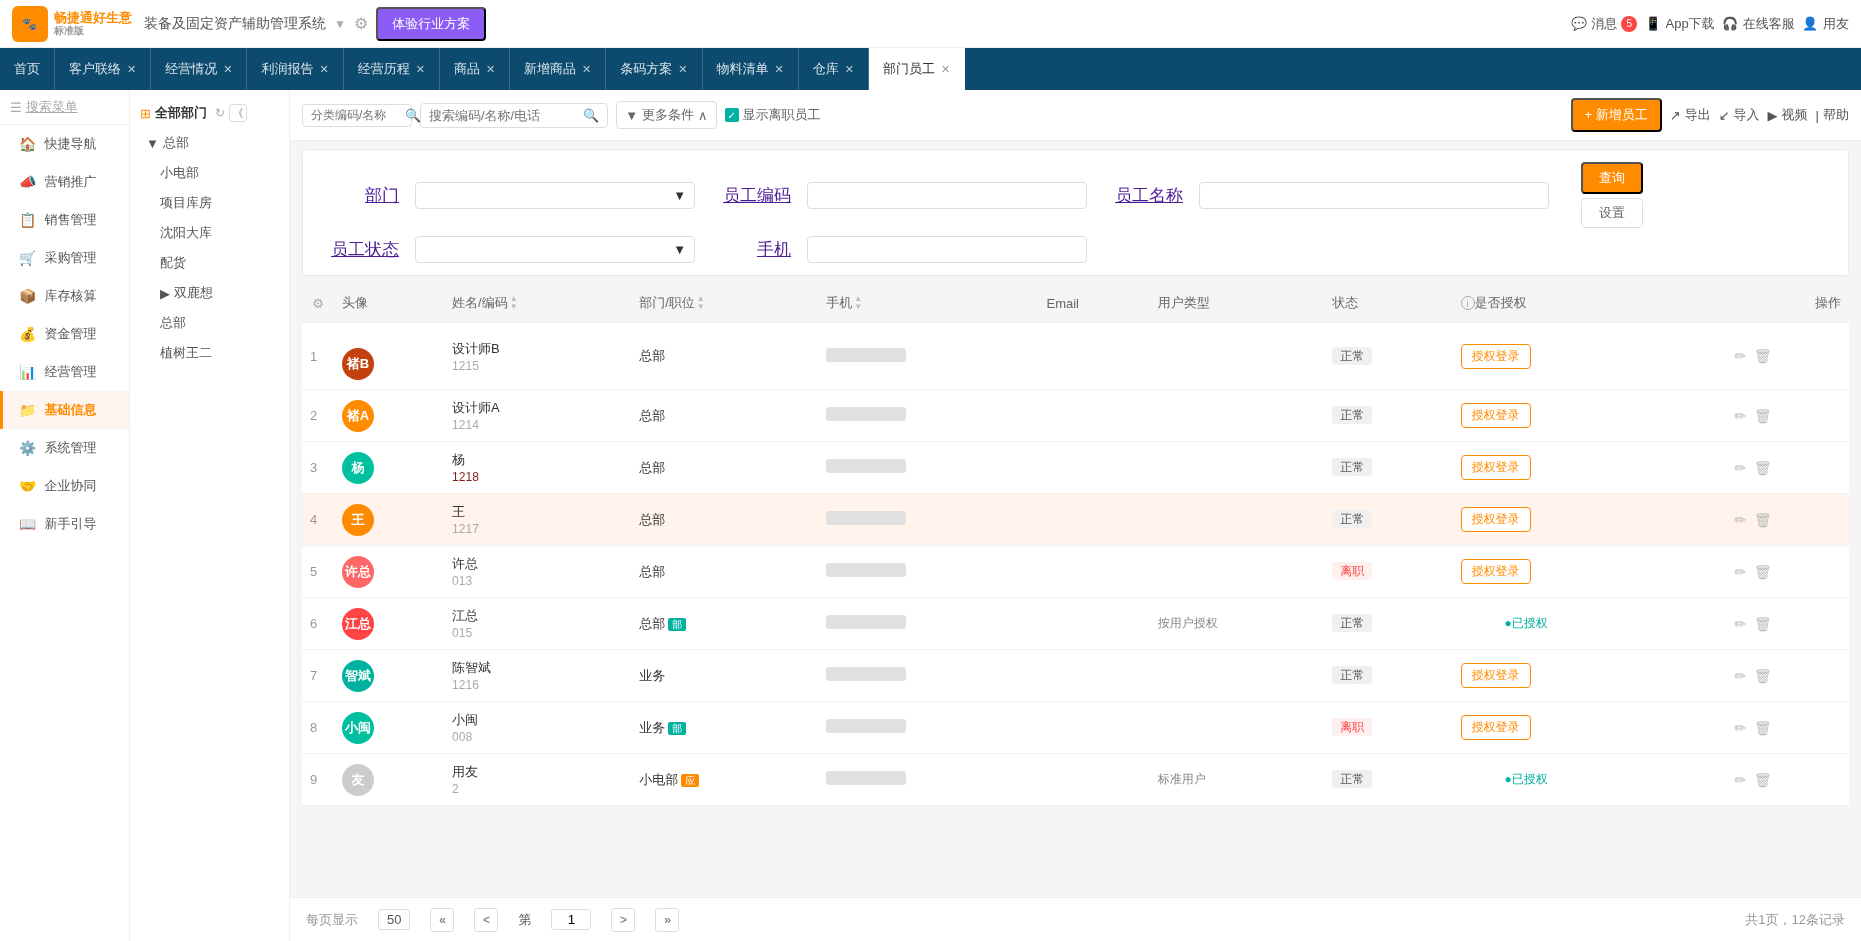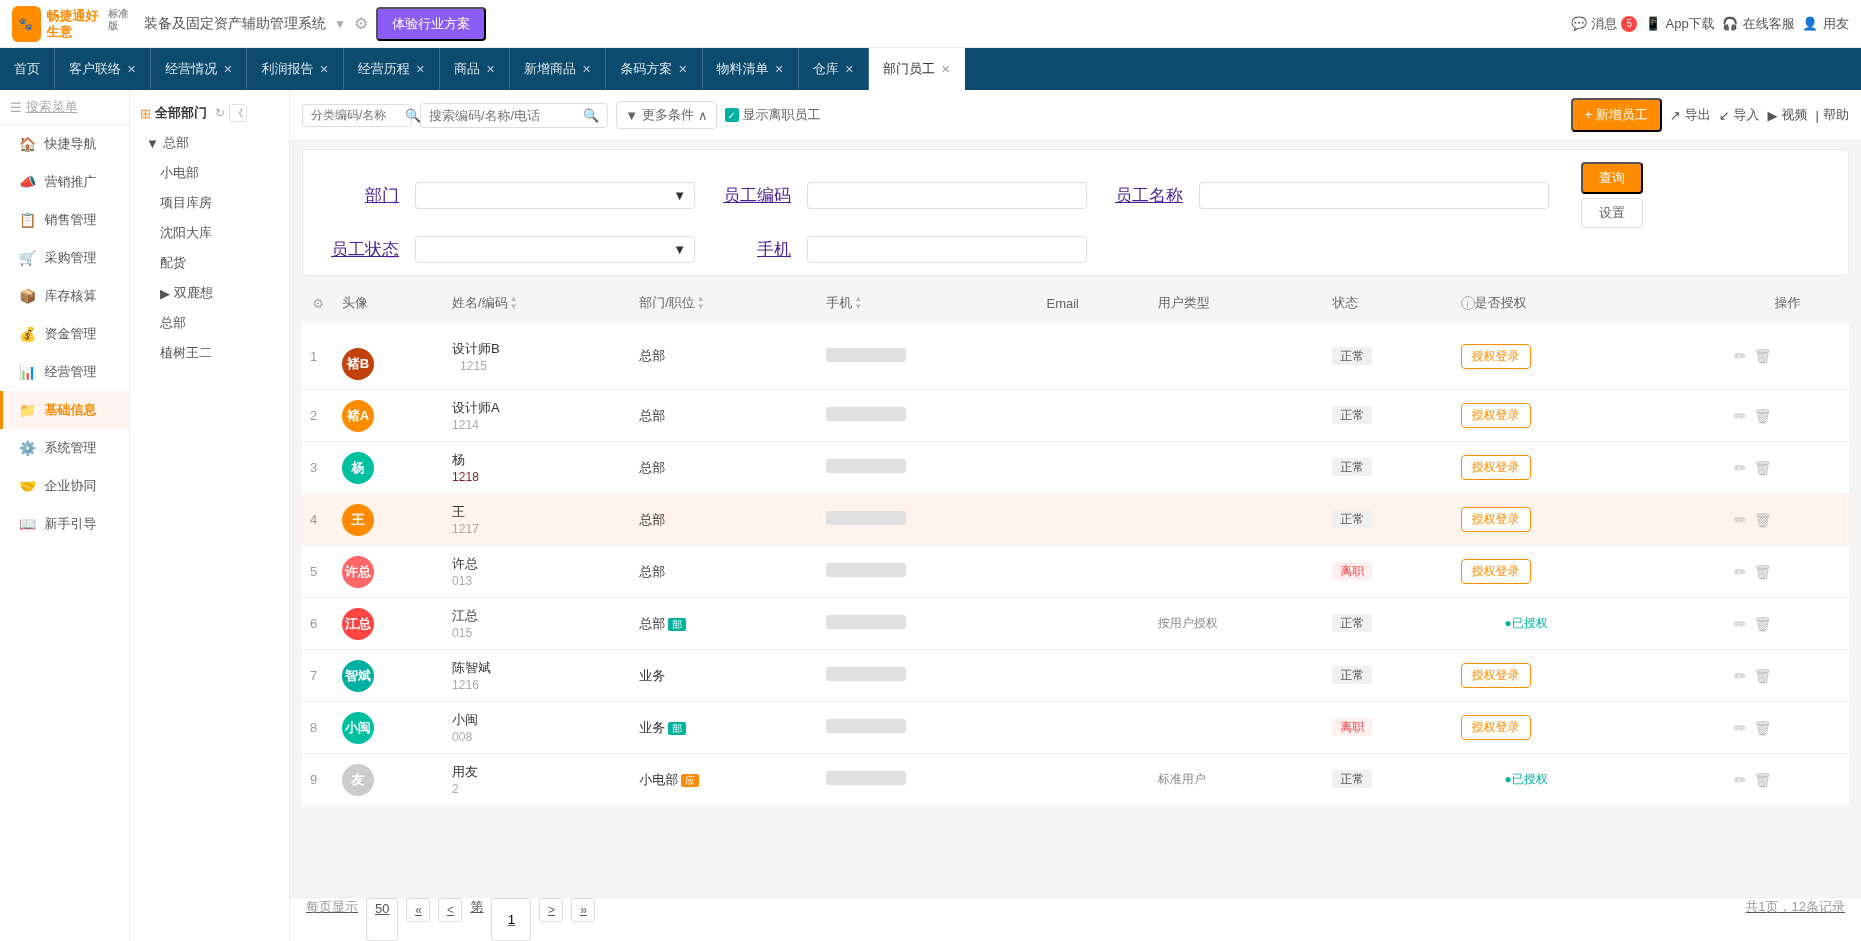--- a/index.html
+++ b/index.html
@@ -2,21 +2,21 @@
 <html><head>
   <meta charset="utf-8">
   <style>
     * { box-sizing: border-box; margin: 0; padding: 0; }
     body { font-family: 'Microsoft YaHei', Arial, sans-serif; font-size: 13px; background: #f5f5f5; color: #333; display: flex; flex-direction: column; height: 100vh; overflow: hidden; }
 
     
     .top-header { height: 48px; background: #fff; display: flex; align-items: center; padding: 0 12px; border-bottom: 1px solid #eee; gap: 8px; }
     .logo-area { display: flex; align-items: center; gap: 6px; color: #ff8c00; font-weight: bold; font-size: 14px; width: 120px; }
     .logo-icon { width: 36px; height: 36px; background: #ff8c00; border-radius: 6px; display: flex; align-items: center; justify-content: center; color: white; font-size: 12px; }
-    .logo-text { display: flex; flex-direction: row; line-height: 1.2; }
+    .logo-text { display: flex; flex-direction: column; line-height: 1.2; }
     .logo-text span:first-child { font-size: 13px; color: #ff8c00; }
     .logo-text span:last-child { font-size: 10px; color: #999; }
     .header-btn { display: flex; align-items: center; gap: 4px; cursor: pointer; color: #555; }
     .badge { background: #ff4444; color: white; border-radius: 50%; width: 16px; height: 16px; font-size: 10px; display: flex; align-items: center; justify-content: center; }
     .trial-btn { background: #8b5cf6; color: white; padding: 6px 14px; border-radius: 4px; cursor: pointer; font-size: 13px; }
 
     
     .nav-tabs { height: 42px; background: #0c4a6e; display: flex; align-items: stretch; overflow-x: auto; }
     .nav-tab { padding: 0 14px; display: flex; align-items: center; gap: 4px; color: rgba(255,255,255,0.85); cursor: pointer; font-size: 13px; white-space: nowrap; border-right: 1px solid rgba(255,255,255,0.2); }
     .nav-tab.active { background: #fff; color: #333; }
@@ -84,21 +84,21 @@
     .authorized { color: #00b0a0; font-size: 12px; display: flex; align-items: center; gap: 3px; margin-left: 44px; }
     .auth-type { color: #888; font-size: 12px; }
     .phone-blur { width: 80px; height: 14px; background: #e0e0e0; border-radius: 3px; display: inline-block; }
     .op-icons { display: flex; gap: 8px; color: #aaa; }
     .op-icon { cursor: pointer; font-size: 14px; color: #bbb; }
     .badge-dept { background: #00b0a0; color: white; font-size: 10px; padding: 1px 4px; border-radius: 2px; margin-left: 3px; }
     .badge-ying { background: #ff8c00; color: white; font-size: 10px; padding: 1px 4px; border-radius: 2px; margin-left: 3px; }
     .row-num { color: #999; font-size: 13px; }
 
     
-    .pagination { height: 44px; background: #fff; border-top: 1px solid #eee; display: flex; padding: 0 16px; gap: 8px; font-size: 13px; color: #555; text-decoration: underline; }
+    .pagination { height: 44px; background: #fff; border-top: 1px solid #eee; display: flex; align-items: center; padding: 0 16px; gap: 20px; font-size: 13px; color: #555; }
     .page-size-label { color: #999; }
     .page-size-val { border: 1px solid #ddd; border-radius: 3px; padding: 2px 8px; cursor: pointer; }
     .page-btn { width: 24px; height: 24px; border: 1px solid #ddd; border-radius: 3px; display: flex; align-items: center; justify-content: center; cursor: pointer; color: #666; font-size: 12px; }
     .page-input { width: 40px; border: 1px solid #ddd; border-radius: 3px; padding: 2px 6px; text-align: center; }
     .page-info { color: #999; margin-left: auto; }
 
     .th-sort { display: flex; align-items: center; gap: 2px; cursor: pointer; }
     .sort-arrows { display: flex; flex-direction: column; font-size: 8px; line-height: 1; color: #bbb; }
 
     .settings-col { width: 32px; text-align: center; color: #aaa; cursor: pointer; }
@@ -389,30 +389,30 @@
                         <span>▲</span>
                         <span>▼</span>
                       </div>
                     </div>
                   </th>
                 <th>Email</th>
                 <th>用户类型</th>
                 <th>状态</th>
                 <th><span class="info-icon">ℹ</span>是否授权</th>
                 <th></th>
-                <th style="text-align:center;">操作</th>
+                <th style="text-align:right;">操作</th>
               </tr>
             </thead>
             <tbody id="table-body">
                 <tr>
     <td class="row-num">1</td>
     <td>
                     <div class="avatar" style="background:#c2410c;margin-top:16px;">褚B</div>
                   </td>
-    <td><span>设计师B</span><br><span style="color:#aaa; font-size:12px;margin-left:8px;">1215</span></td>
+    <td><span>设计师B</span><br><span style="color:#aaa; font-size:12px;">1215</span></td>
     <td><span>总部</span></td>
     <td><span class="phone-blur"></span></td>
     <td><span></span></td>
     <td><span class="auth-type"></span></td>
     <td><span class="status-normal">正常</span></td>
     <td><button class="auth-btn">授权登录</button></td>
     <td></td>
     <td>
       <div class="op-icons">
         <span class="op-icon">✏</span>

